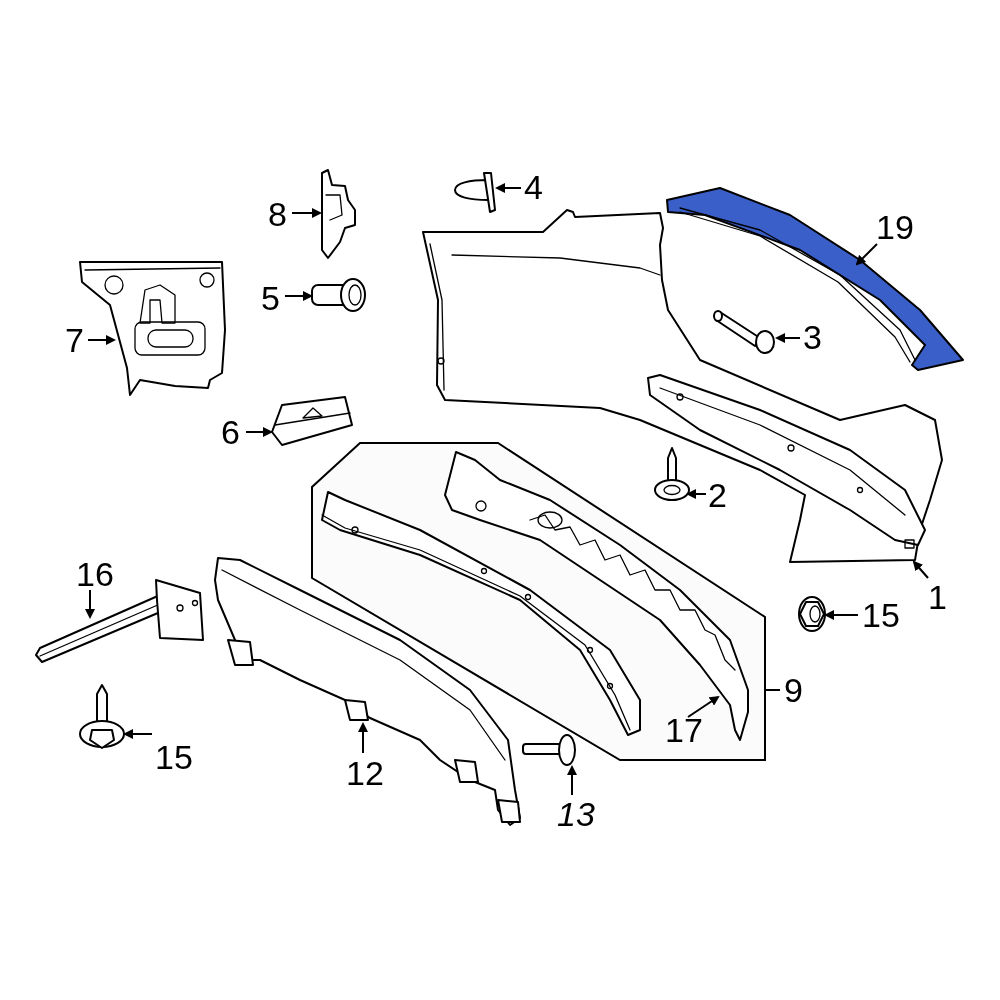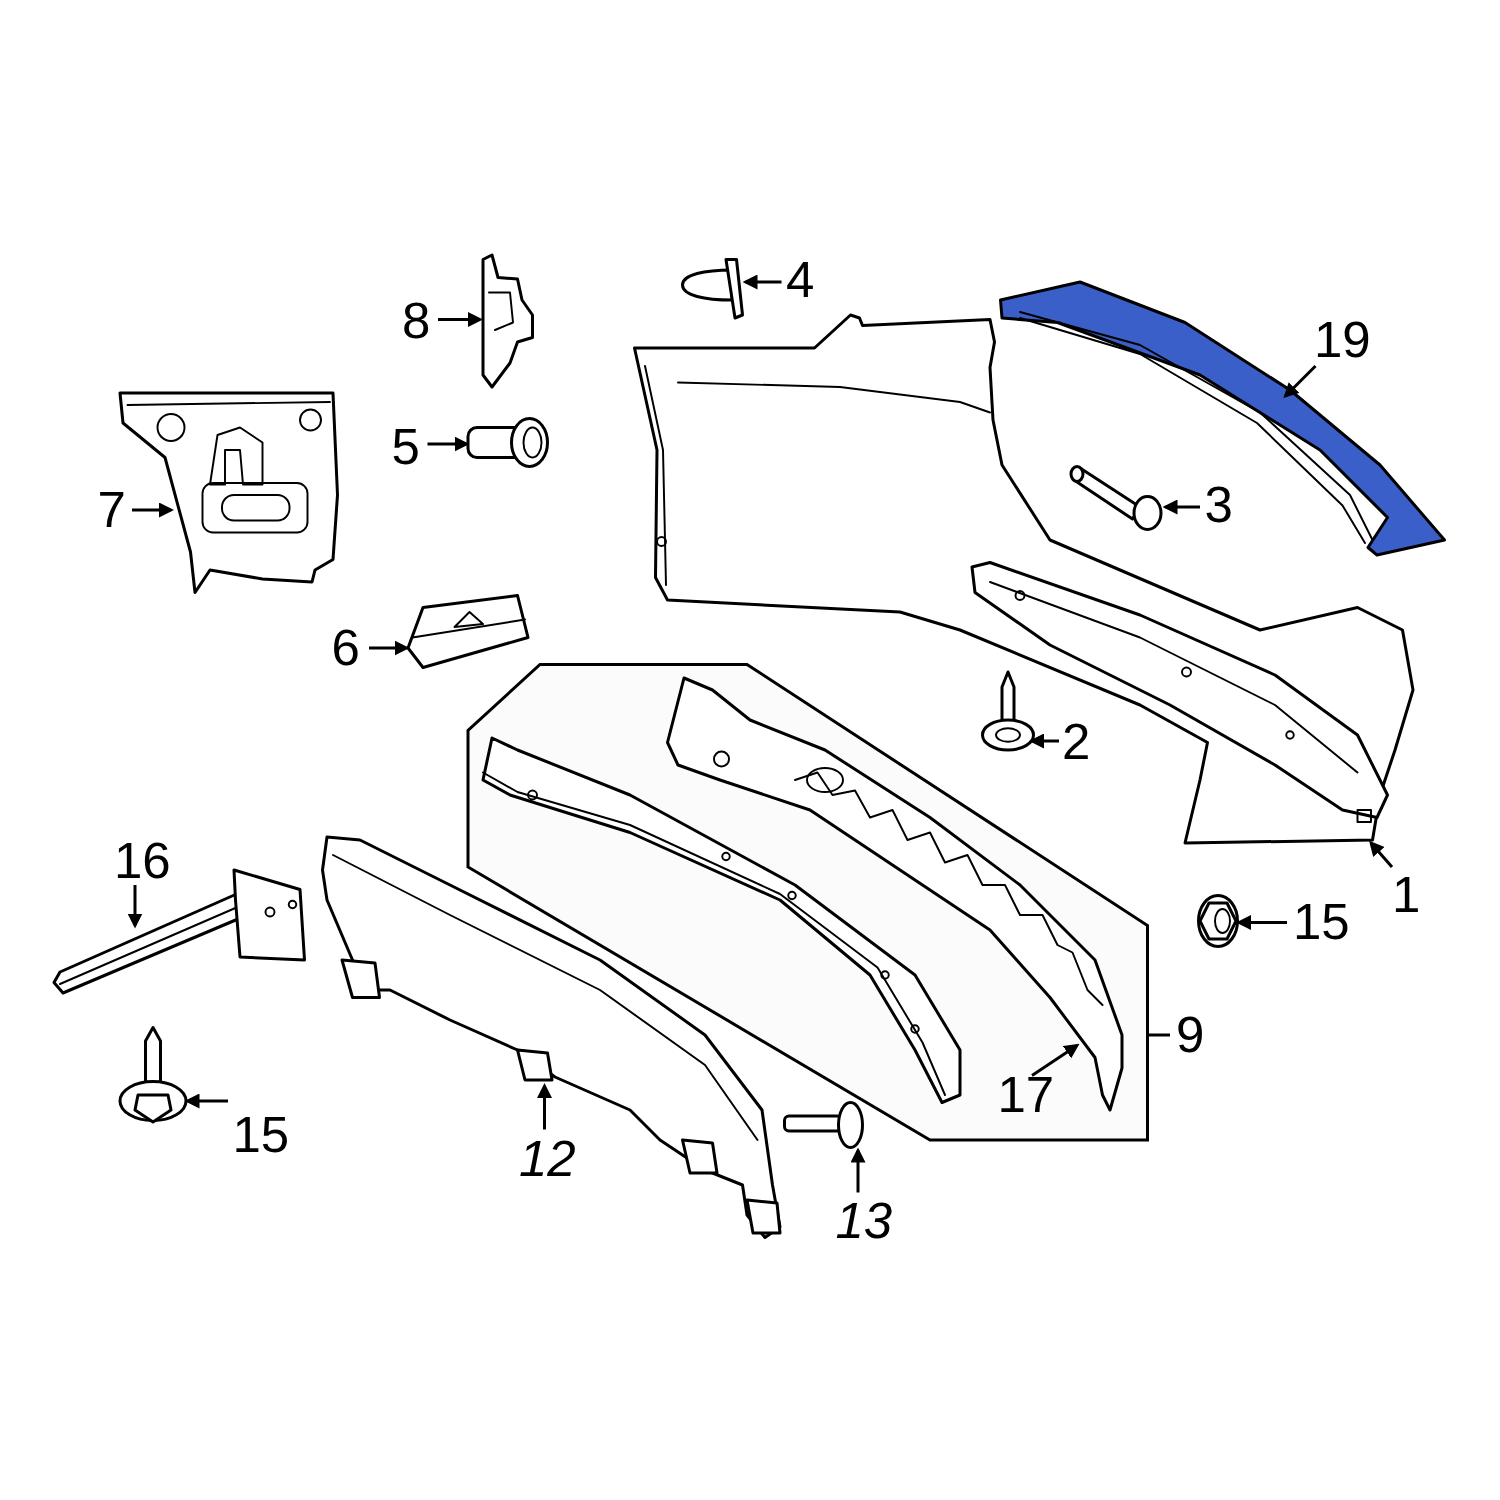--- a/index.html
+++ b/index.html
@@ -165,17 +165,17 @@
 <div class="callout" style="left:708px;top:478px;">2</div>
 <div class="callout" style="left:803px;top:320px;">3</div>
 <div class="callout" style="left:524px;top:170px;">4</div>
 <div class="callout" style="left:261px;top:281px;">5</div>
 <div class="callout" style="left:221px;top:415px;">6</div>
 <div class="callout" style="left:65px;top:323px;">7</div>
 <div class="callout" style="left:268px;top:197px;">8</div>
 <div class="callout" style="left:784px;top:673px;">9</div>
 <div class="callout" style="left:665px;top:713px;">17</div>
 <div class="callout" style="left:862px;top:598px;">15</div>
-<div class="callout" style="left:346px;top:756px;font-style:italic;">12</div>
+<div class="callout" style="left:346px;top:756px;">12</div>
 <div class="callout" style="left:557px;top:797px;font-style:italic;">13</div>
 <div class="callout" style="left:76px;top:557px;">16</div>
 <div class="callout" style="left:155px;top:740px;">15</div>
 <div class="callout" style="left:876px;top:210px;">19</div>
 
 </body></html>

